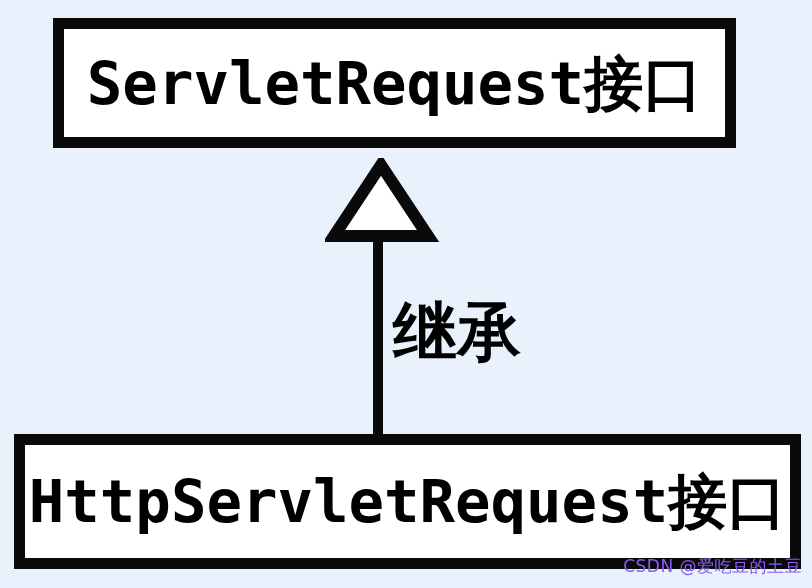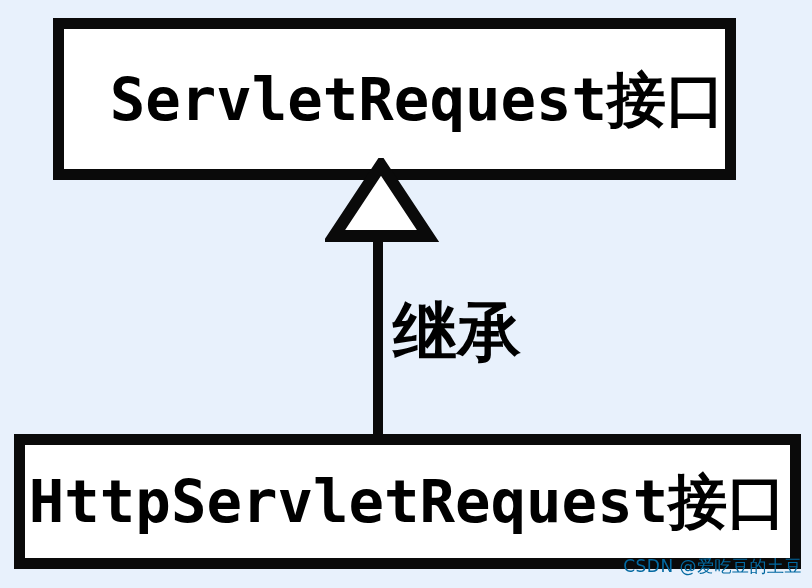--- a/index.html
+++ b/index.html
@@ -29,22 +29,21 @@
     border: 11px solid #0a0a0a;
     display: flex;
     align-items: center;
     justify-content: center;
   }
 
   #box-servlet-request {
     left: 53px;
     top: 18px;
     width: 683px;
-    height: 162px;
-    justify-content: flex-end;
+    height: 130px;
   }
 
   #box-http-servlet-request {
     left: 14px;
     top: 434px;
     width: 787px;
     height: 135px;
   }
 
   .uml-box-label {
@@ -88,21 +87,21 @@
     text-align: right;
   }
 
   
   #watermark {
     position: absolute;
     right: 10px;
     bottom: 10px;
     font-family: "DejaVu Sans", "Liberation Sans", sans-serif;
     font-size: 17px;
-    color: #0369a1;
+    color: #8b5cf6;
     white-space: nowrap;
     letter-spacing: 0.5px;
   }
 </style>
 </head>
 <body>
 
 <div id="diagram-canvas">
 
   <div class="uml-box" id="box-servlet-request">

